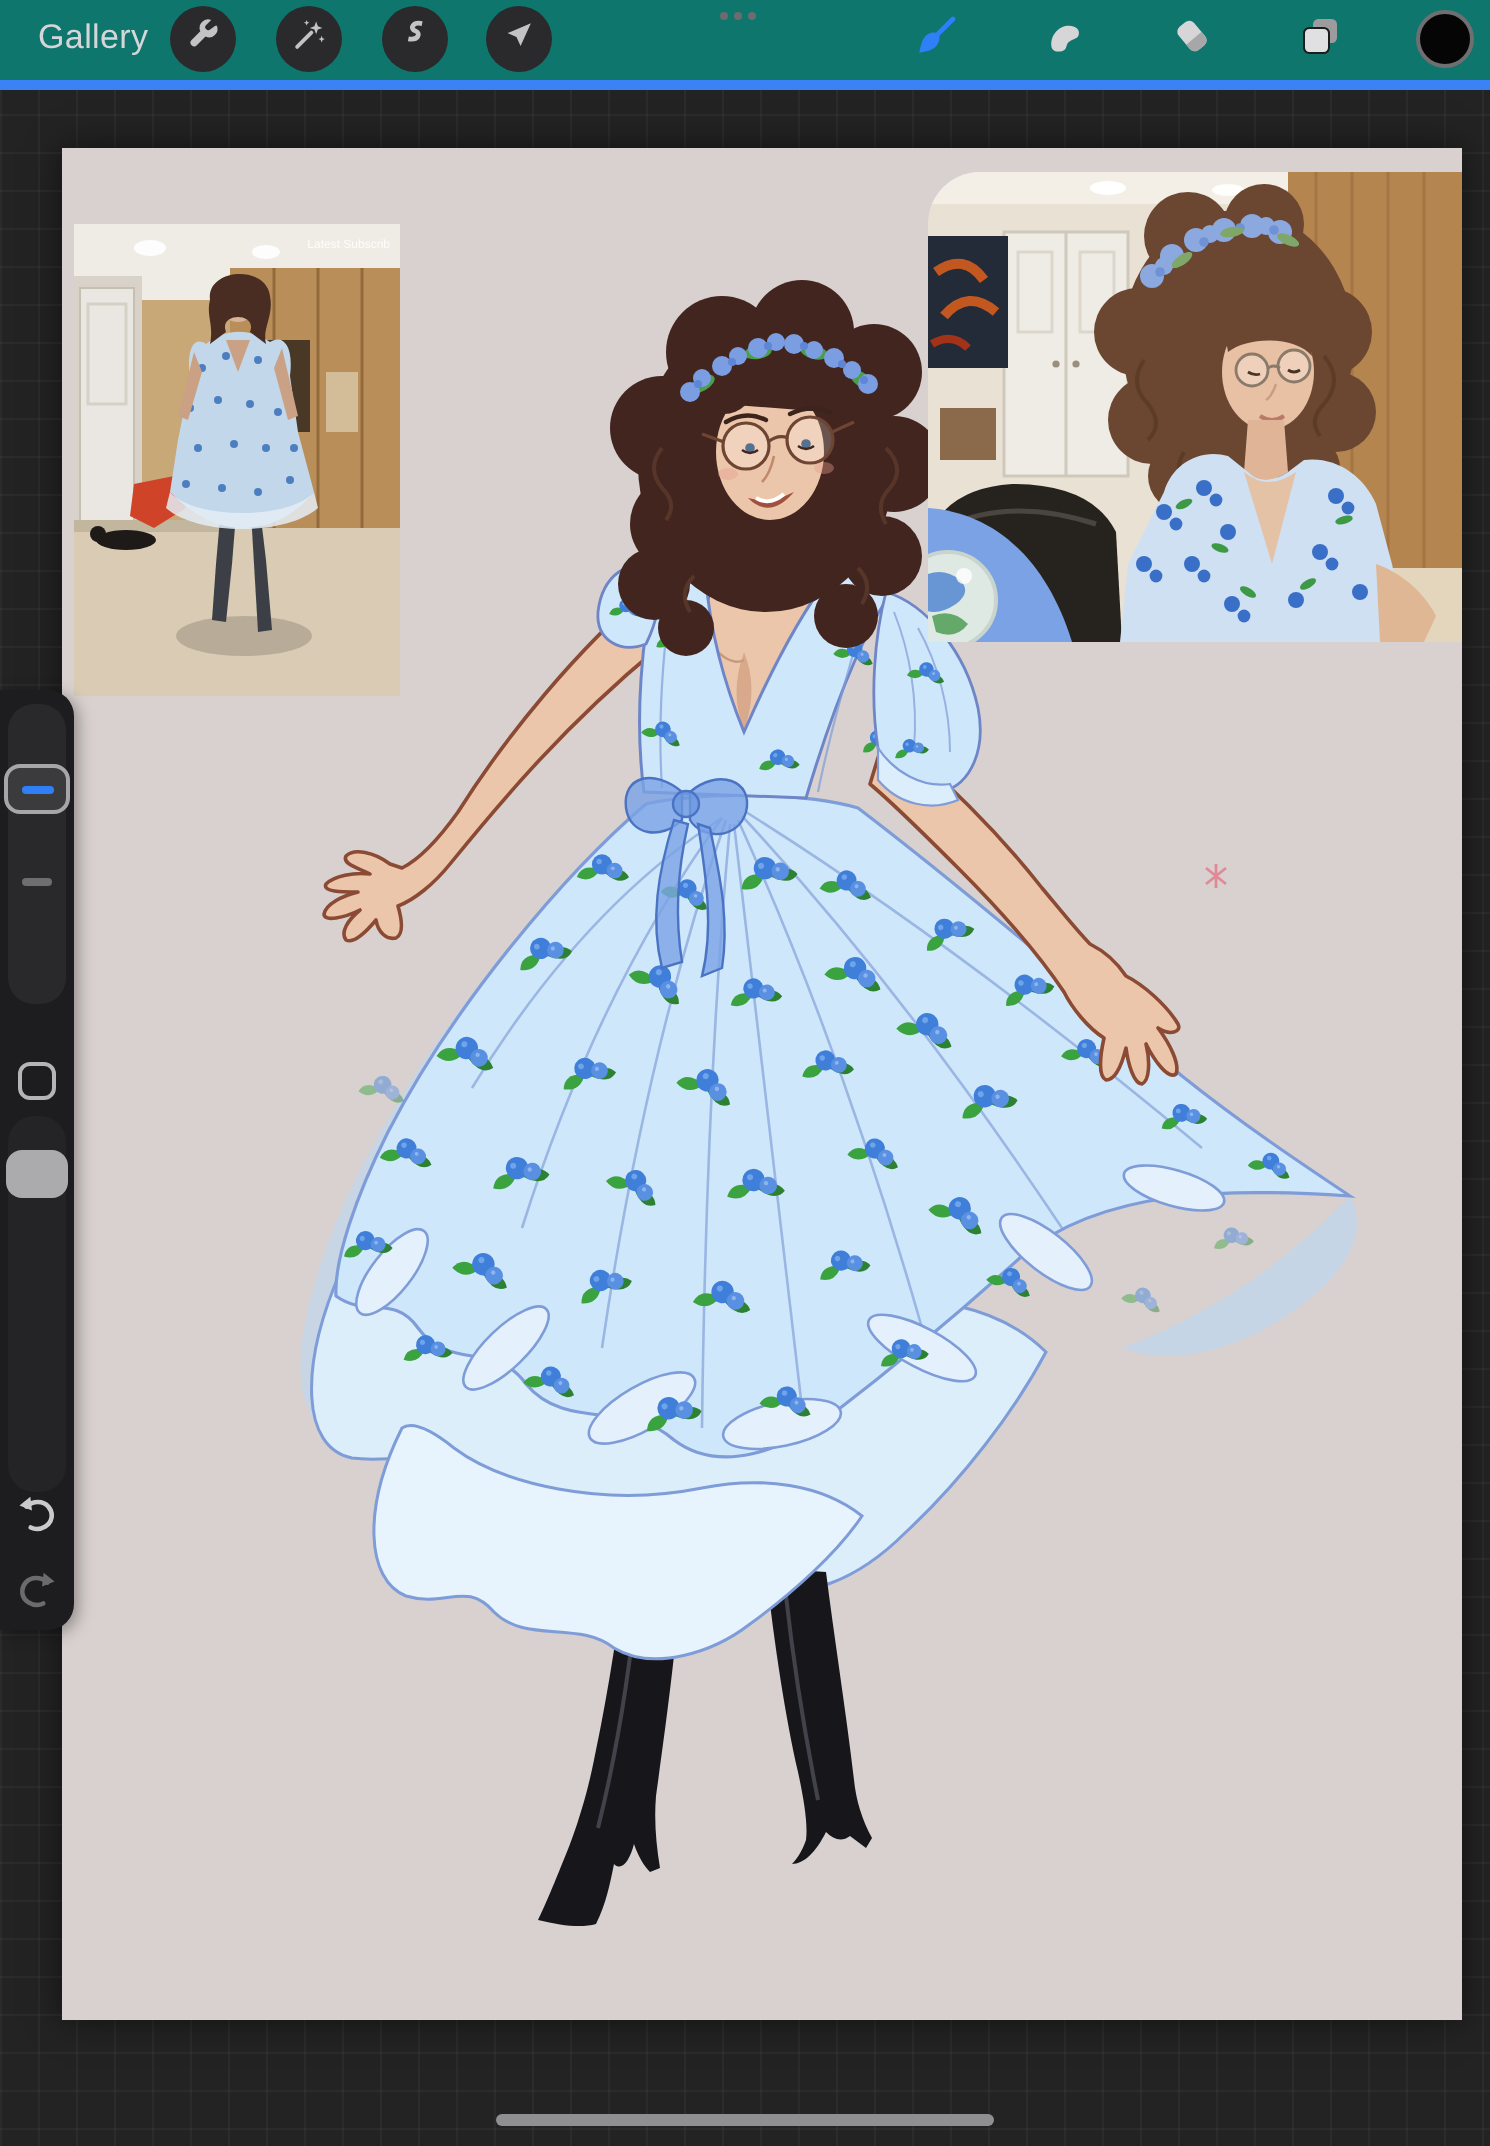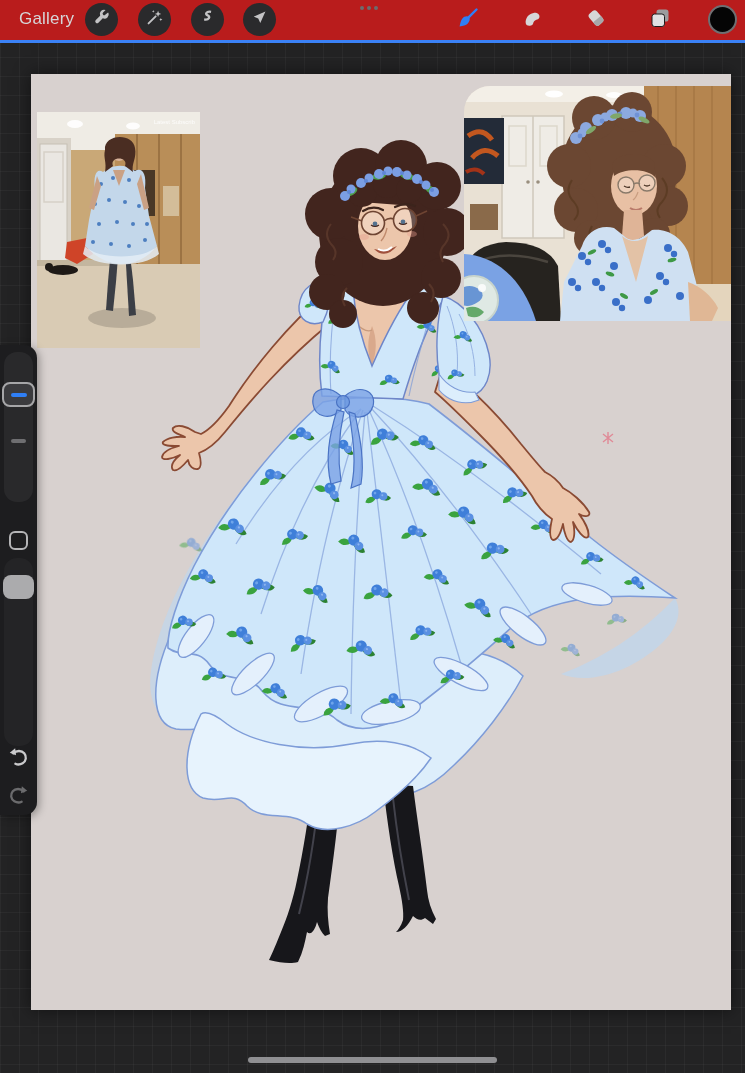--- a/index.html
+++ b/index.html
@@ -9,21 +9,21 @@
     background-image:
       linear-gradient(rgba(255,255,255,.035) 1px, transparent 1px),
       linear-gradient(90deg, rgba(255,255,255,.035) 1px, transparent 1px);
     background-size:19px 19px;
     font-family:"Liberation Sans", sans-serif;
     -webkit-font-smoothing:antialiased;
   }
   
   .toolbar{
     position:absolute;left:0;top:0;width:745px;height:40px;
-    background:#b91c1c;border-bottom:3px solid #3b82f6;z-index:50;
+    background:#0f766e;border-bottom:5px solid #3b82f6;z-index:50;
   }
   .gallery-label{
     position:absolute;left:19px;top:9px;font-size:17px;color:#d6d6d8;letter-spacing:.2px;
   }
   .tool-circle{
     position:absolute;top:3px;width:33px;height:33px;border-radius:50%;
     background:#2a2a2c;display:flex;align-items:center;justify-content:center;
   }
   .tool-plain{
     position:absolute;top:4px;width:32px;height:32px;display:flex;align-items:center;justify-content:center;

